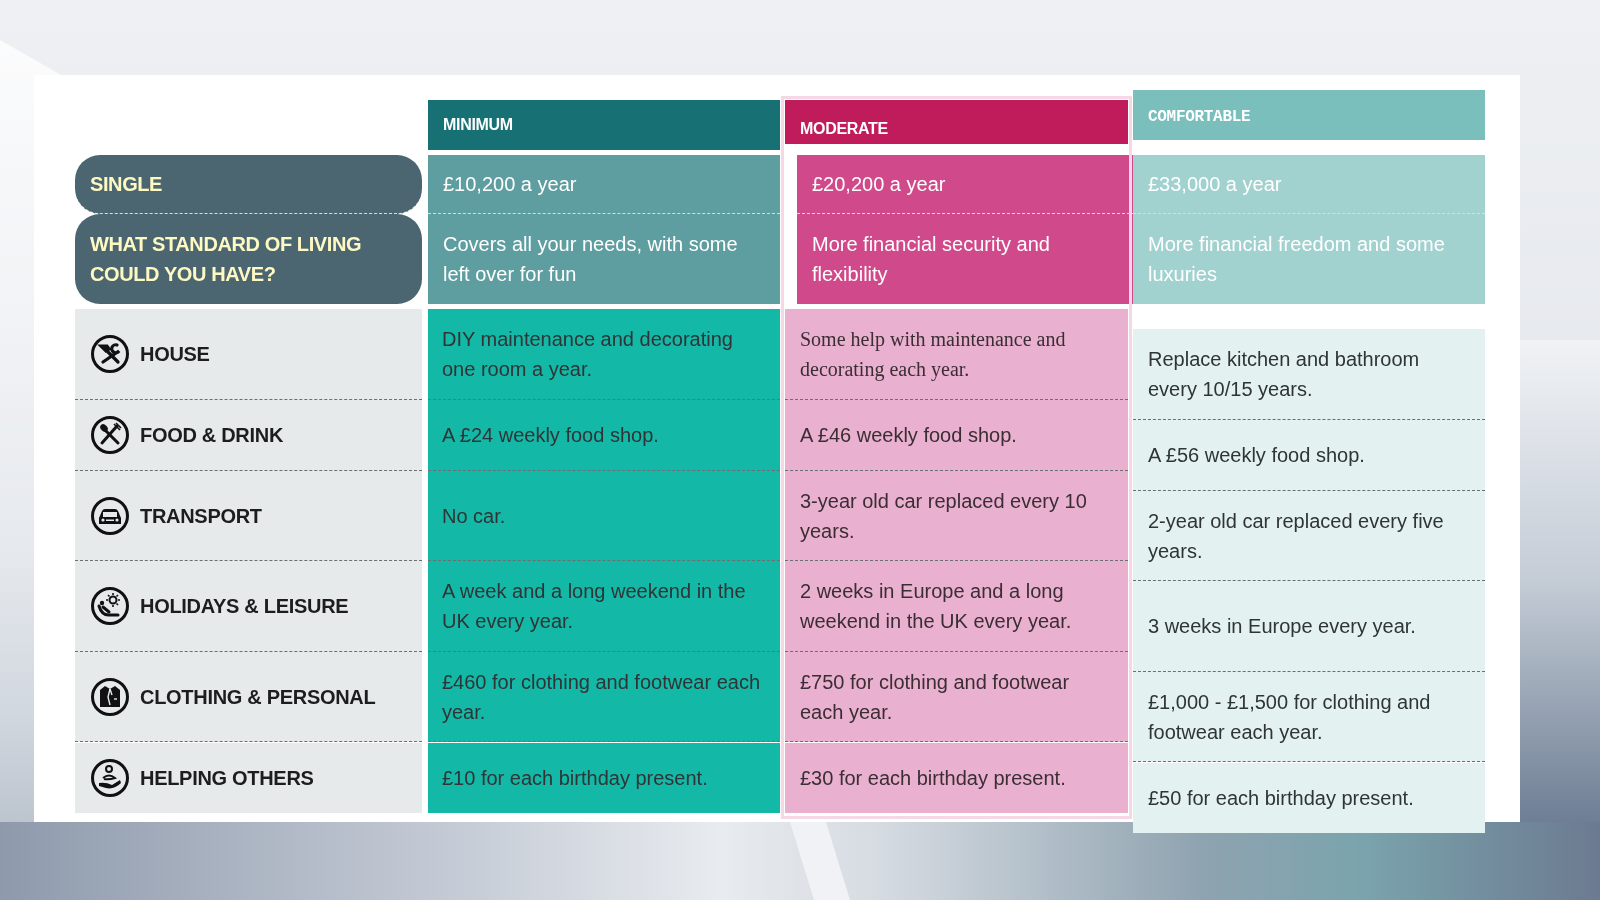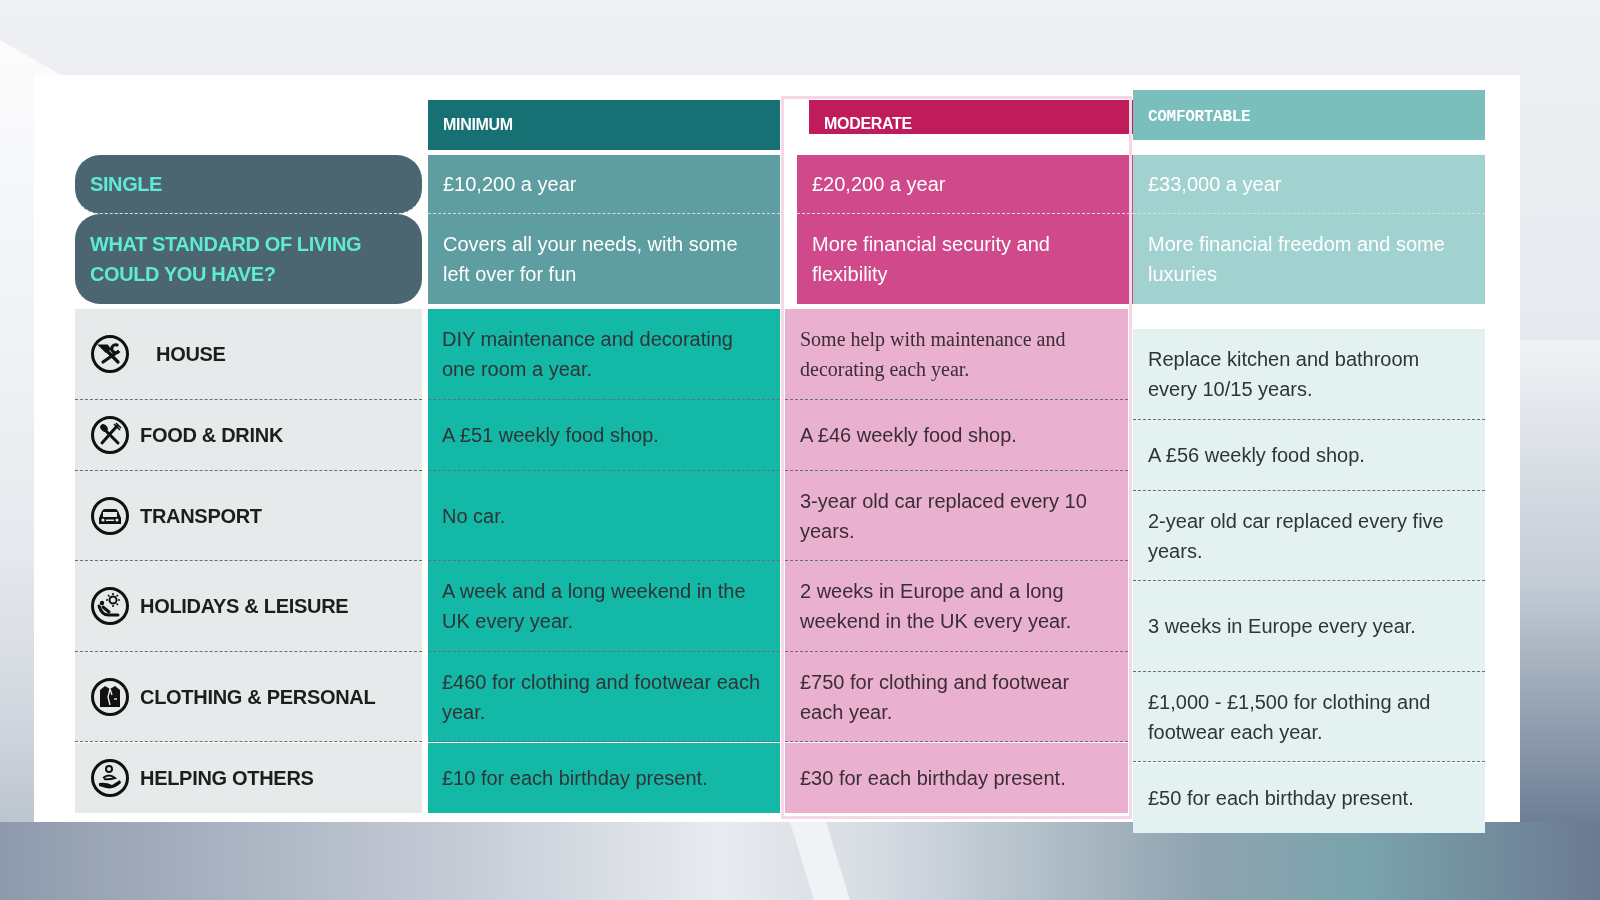--- a/index.html
+++ b/index.html
@@ -21,21 +21,21 @@
 
   .cell { position:absolute; box-sizing:border-box; padding:0 15px; display:flex; align-items:center;
     font-size:20px; line-height:30px; }
   .hdr { font-weight:bold; color:#ffffff; font-size:16px; letter-spacing:-0.3px; }
 
   .c1 { left:41px; width:347px; }
   .c2 { left:394px; width:352px; }
   .c3 { left:751px; width:343px; }
   .c4 { left:1099px; width:352px; }
 
-  .lab-dark { background:#4b6670; color:#5eead4; font-weight:bold; letter-spacing:-0.4px;border-radius:25px; }
+  .lab-dark { background:#4b6670; color:#fef9c3; font-weight:bold; letter-spacing:-0.4px;border-radius:25px; }
   .min-head { background:#177174; }
   .mod-head { background:#c01c5c; }
   .com-head { background:#7bbfbd; }
   .min-top  { background:#5e9ea0; color:#ffffff; }
   .mod-top  { background:#d0498a; color:#ffffff;margin-left:12px; }
   .com-top  { background:#a2d2cf; color:#ffffff; }
 
   .lab-row { background:#e6eaeb; color:#1d1d1d; font-weight:bold; letter-spacing:-0.3px; }
   .min-row { background:#14b8a6; color:#2f3436;padding-left:14px; }
   .mod-row { background:#eab0cf; color:#3a2e34; }
@@ -54,21 +54,21 @@
 <div class="bg-shape1"></div>
 <div class="bg-shape2"></div>
 <div class="bg-shape3"></div>
 <div class="bg-right"></div>
 
 <div class="card">
 
   <div class="cell c2 hdr min-head" style="top:25px;height:50px;">
       <span>MINIMUM</span>
     </div>
-  <div class="cell c3 hdr mod-head" style="top:25px;height:34px;padding-top:13px;margin-left:24px;">
+  <div class="cell c3 hdr mod-head" style="top:25px;height:44px;padding-top:13px;">
       <span>MODERATE</span>
     </div>
   <div class="cell c4 hdr com-head" style="top:15px;height:50px;padding-top:4px;font-family:Liberation Mono, monospace;">
       <span>COMFORTABLE</span>
     </div>
 
   <div class="cell c1 lab-dark dotted-w" style="top:80px;height:59px;">
       <span>SINGLE</span>
     </div>
   <div class="cell c2 min-top dotted-w" style="top:80px;height:59px;">
@@ -87,21 +87,21 @@
   <div class="cell c2 min-top" style="top:139px;height:90px;justify-content:flex-end;">
       <span>Covers all your needs, with some left over for fun</span>
     </div>
   <div class="cell c3 mod-top" style="top:139px;height:90px;">
       <span>More financial security and flexibility</span>
     </div>
   <div class="cell c4 com-top" style="top:139px;height:90px;">
       <span>More financial freedom and some luxuries</span>
     </div>
 
-  <div class="cell c1 lab-row dotted" style="top:234px;height:91px;gap:16px;">
+  <div class="cell c1 lab-row dotted" style="top:234px;height:91px;">
     <svg class="icon" viewBox="0 0 40 40">
         <circle cx="20" cy="20" r="17.5" fill="none" stroke="#111" stroke-width="3"></circle>
         <path d="M11 12 l6 0 l2 3 l-3 2 z M14 14 L28 28" stroke="#111" stroke-width="3.2" fill="#111" stroke-linecap="round"></path>
         <path d="M27 11 a4 4 0 1 0 2 6 L13 28" stroke="#111" stroke-width="3.2" fill="none" stroke-linecap="round"></path>
       </svg>
     <span>HOUSE</span>
   </div>
   <div class="cell c2 min-row dotted" style="top:234px;height:91px;">
       <span>DIY maintenance and decorating one room a year.</span>
     </div>
@@ -116,21 +116,21 @@
     <svg class="icon" viewBox="0 0 40 40">
         <circle cx="20" cy="20" r="17.5" fill="none" stroke="#111" stroke-width="3"></circle>
         <ellipse cx="14" cy="13" rx="3.2" ry="4.2" fill="#111" transform="rotate(-45 14 13)"></ellipse>
         <path d="M15 15 L28 28" stroke="#111" stroke-width="3" stroke-linecap="round"></path>
         <path d="M27 11 L12 28" stroke="#111" stroke-width="3" stroke-linecap="round"></path>
         <path d="M24 9 L30 15 M26 8 L31 13" stroke="#111" stroke-width="1.6"></path>
       </svg>
     <span>FOOD &amp; DRINK</span>
   </div>
   <div class="cell c2 min-row dotted" style="top:325px;height:71px;">
-      <span>A £51 weekly food shop.</span>
+      <span>A £24 weekly food shop.</span>
     </div>
   <div class="cell c3 mod-row dotted" style="top:325px;height:71px;">
       <span>A £46 weekly food shop.</span>
     </div>
   <div class="cell c4 com-row dotted" style="top:325px;height:71px;">
       <span>A £56 weekly food shop.</span>
     </div>
 
   <div class="cell c1 lab-row dotted" style="top:396px;height:90px;">
     <svg class="icon" viewBox="0 0 40 40">

